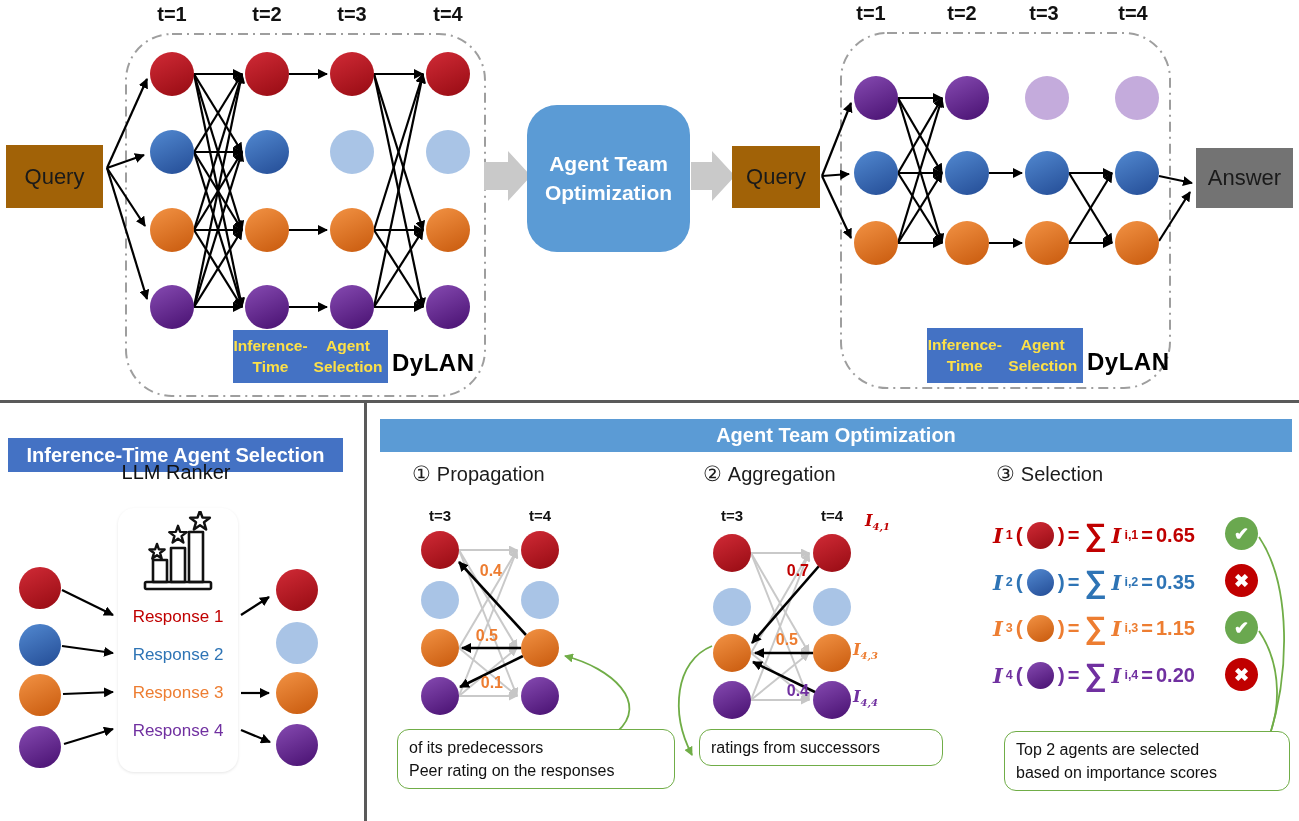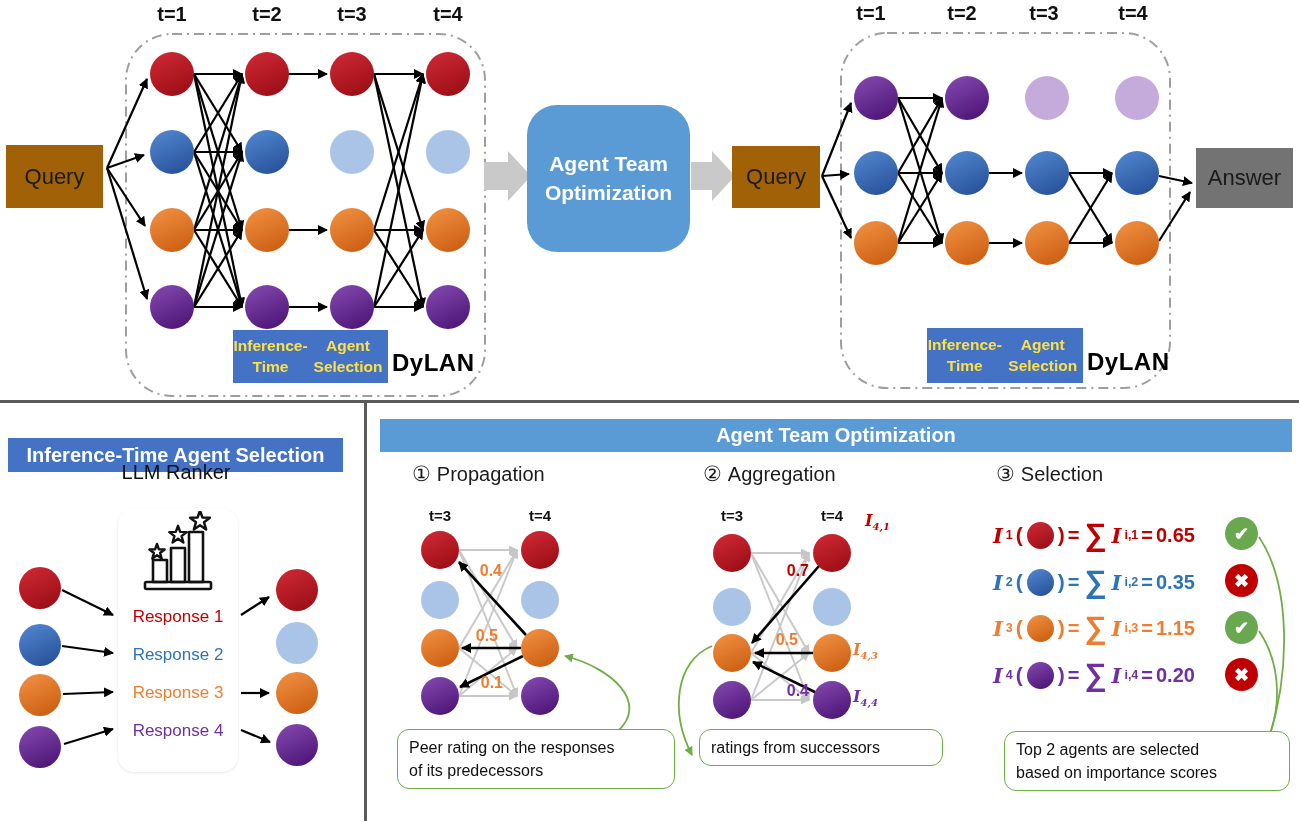--- a/index.html
+++ b/index.html
@@ -346,22 +346,22 @@
   <div class="node nd38 n-red" style="left:521px;top:531px;"></div>
   <div class="node nd38 n-lightblue" style="left:521px;top:581px;"></div>
   <div class="node nd38 n-orange" style="left:521px;top:629px;"></div>
   <div class="node nd38 n-purple" style="left:521px;top:677px;"></div>
 
   <div class="wt c-orange" style="left:462px;top:562px;">0.4</div>
   <div class="wt c-orange" style="left:458px;top:627px;">0.5</div>
   <div class="wt c-orange" style="left:463px;top:674px;">0.1</div>
 
   <div class="callout" style="left:397px;top:729px;width:254px;">
+    <div>of its predecessors</div>
     <div>Peer rating on the responses</div>
-    <div>of its predecessors</div>
   </div>
 
   <div class="node nd38 n-red" style="left:713px;top:534px;"></div>
   <div class="node nd38 n-lightblue" style="left:713px;top:588px;"></div>
   <div class="node nd38 n-orange" style="left:713px;top:634px;"></div>
   <div class="node nd38 n-purple" style="left:713px;top:681px;"></div>
   <div class="node nd38 n-red" style="left:813px;top:534px;"></div>
   <div class="node nd38 n-lightblue" style="left:813px;top:588px;"></div>
   <div class="node nd38 n-orange" style="left:813px;top:634px;"></div>
   <div class="node nd38 n-purple" style="left:813px;top:681px;"></div>

